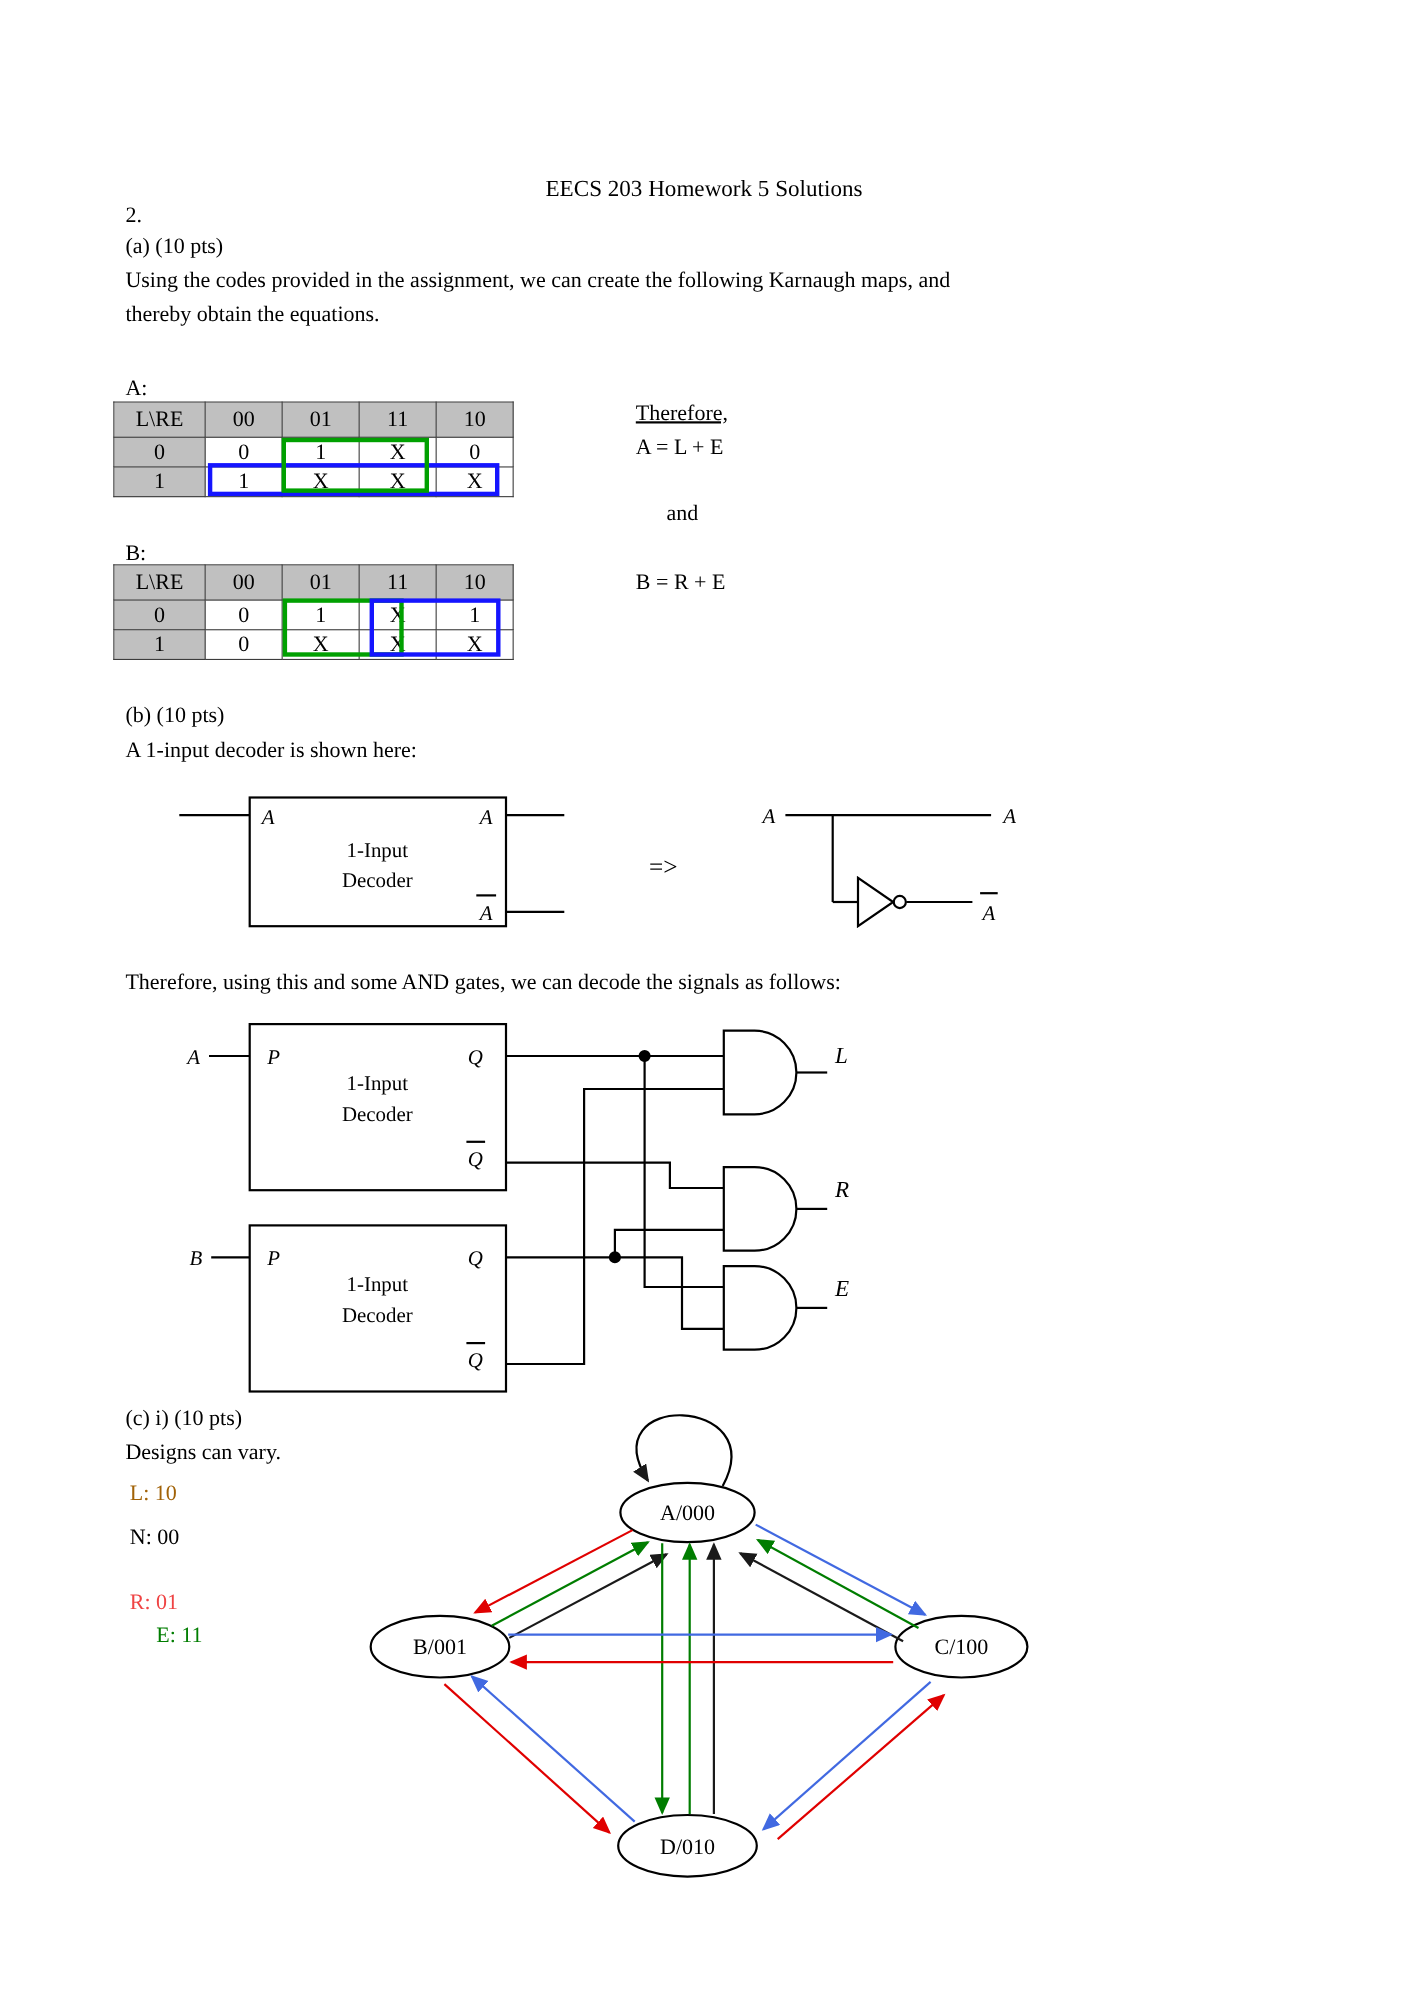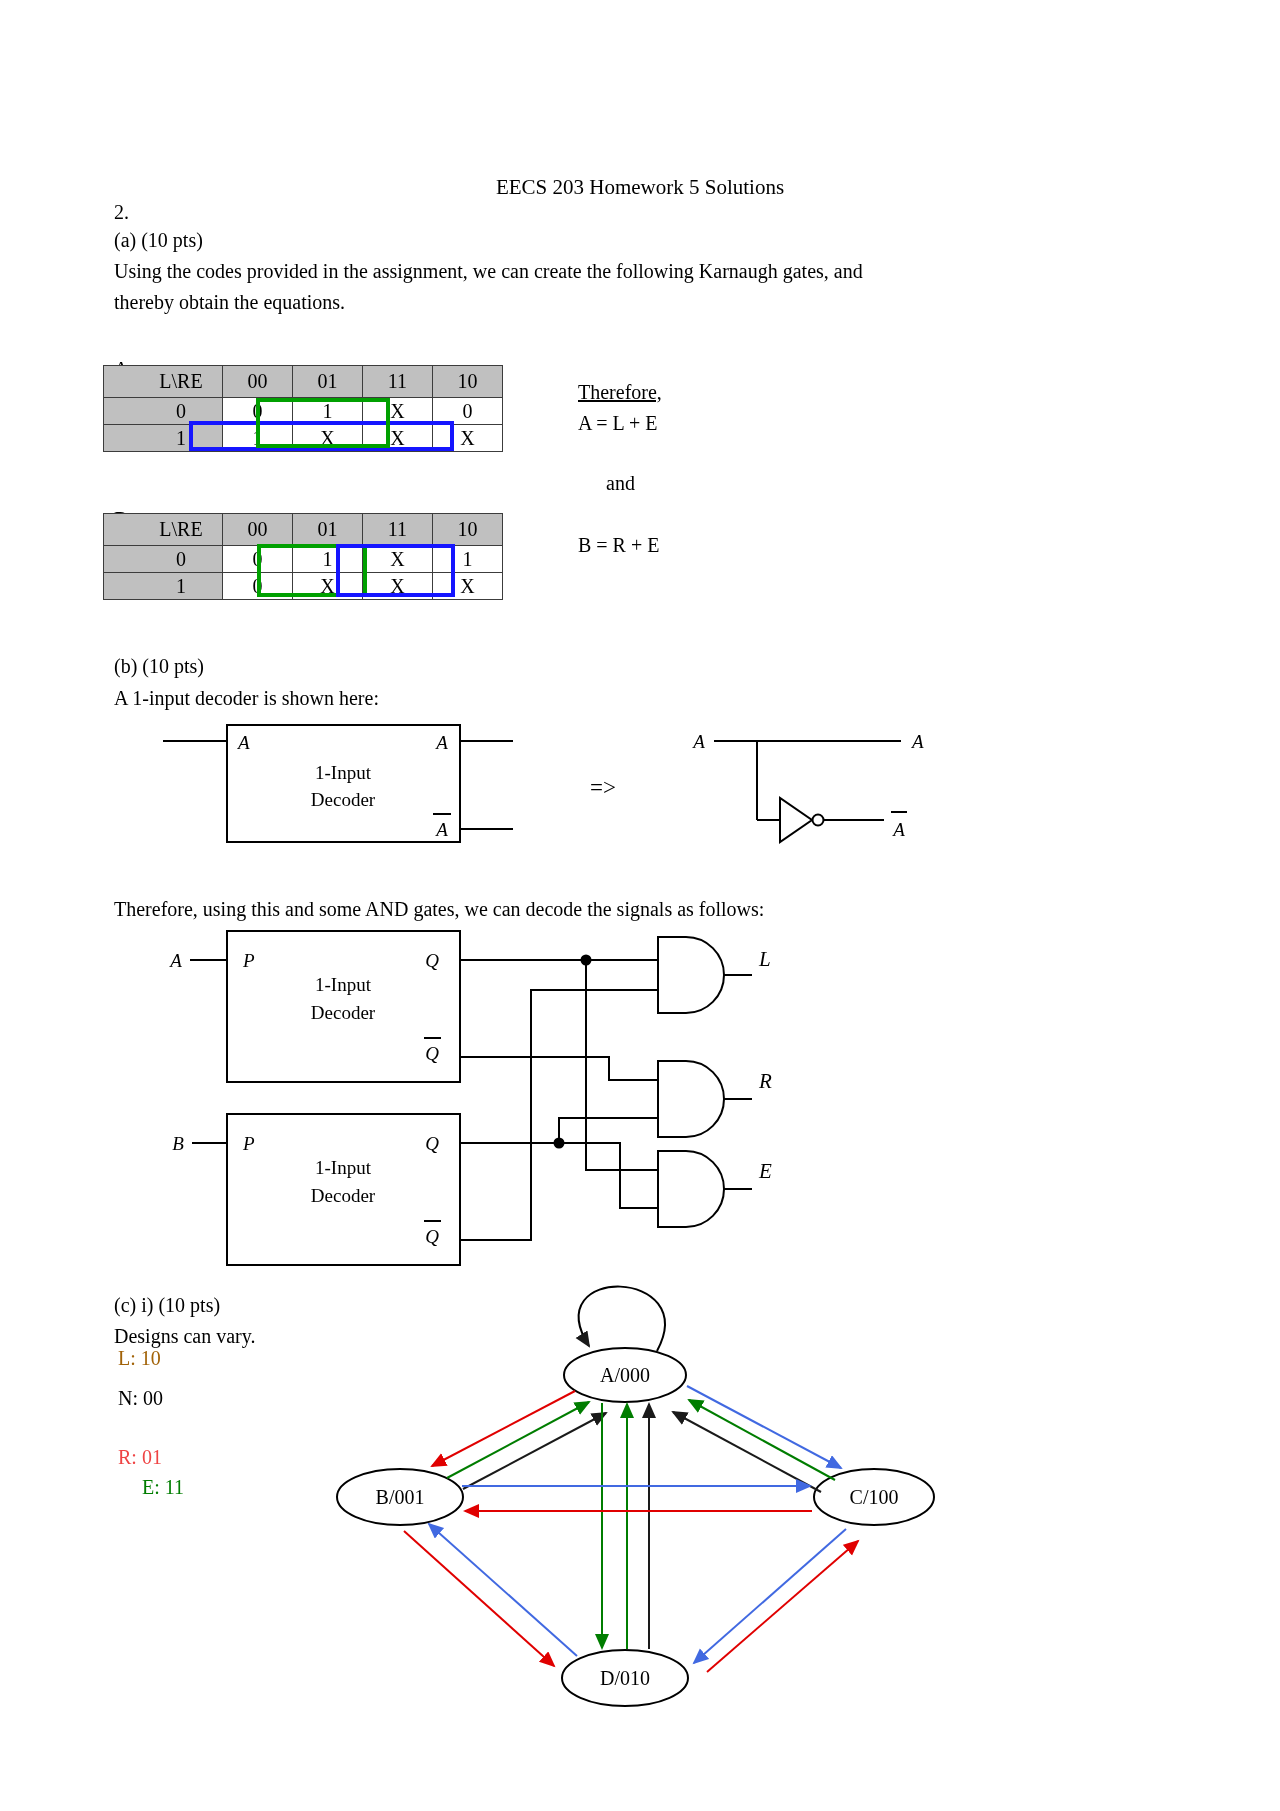--- a/index.html
+++ b/index.html
@@ -1,47 +1,47 @@
 <!DOCTYPE html>
 <html><head>
 <meta charset="utf-8">
 <style>
   html,body { margin:0; padding:0; }
   body {
     width:1280px; height:1811px; position:relative; background:#ffffff;
     font-family:"Liberation Serif", serif; color:#000;
     overflow:hidden;
   }
-  .t { position:absolute; font-size:20px; color:#000; white-space:pre; line-height:1.2;margin-top:16px; }
+  .t { position:absolute; font-size:20px; color:#000; white-space:pre; line-height:1.2; }
   .title { width:1280px; text-align:center; font-size:21px; }
   .it { }
   table.kmap { position:absolute; border-collapse:collapse; z-index:2; }
   table.kmap td {
     border:1.5px solid #3c3c3c; text-align:center; vertical-align:middle;
     font-size:20px; padding:0;
   }
-  table.kmap td.c0 { width:82px;padding-left:36px; }
+  table.kmap td.c0 { width:82px; }
   table.kmap td.c  { width:69px; }
   table.kmap tr.hrow td { height:31px; background:#c0c0c0; }
   table.kmap tr.drow td { height:26px; }
   table.kmap td.hd { background:#c0c0c0; }
   .ov { position:absolute; box-sizing:border-box; z-index:3; background:transparent; }
   .ov.green { border:4px solid #00a000; }
   .ov.blue  { border:4px solid #1515ff; }
   svg.layer { position:absolute; left:0; top:0; z-index:1; }
   .legend-item { position:absolute; font-size:20px; white-space:pre;text-align:center; }
 </style>
 </head>
 <body>
 
 <div class="t title" style="top:159px; left:0;">EECS 203 Homework 5 Solutions</div>
 
 <div class="t" style="left:114px; top:184px;">2.</div>
 <div class="t" style="left:114px; top:212px;">(a) (10 pts)</div>
-<div class="t" style="left:114px; top:243px;">Using the codes provided in the assignment, we can create the following Karnaugh gates, and</div>
+<div class="t" style="left:114px; top:243px;">Using the codes provided in the assignment, we can create the following Karnaugh maps, and</div>
 <div class="t" style="left:114px; top:274px;">thereby obtain the equations.</div>
 
 <div class="t" style="left:114px; top:341px;">A:</div>
 <div class="t" style="left:114px; top:491px;">B:</div>
 
 <div class="t" style="left:578px; top:364px;text-decoration:underline;">Therefore,</div>
 <div class="t" style="left:578px; top:395px;">A = L + E</div>
 <div class="t" style="left:606px; top:455px;">and</div>
 <div class="t" style="left:578px; top:517px;">B = R + E</div>
 

